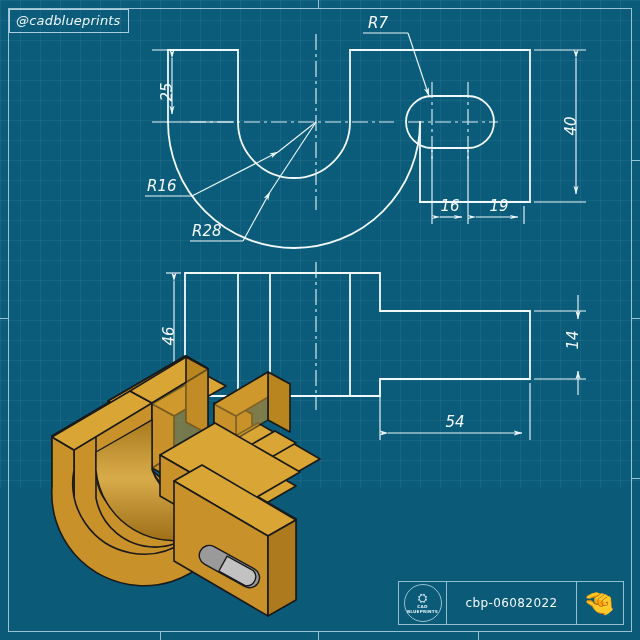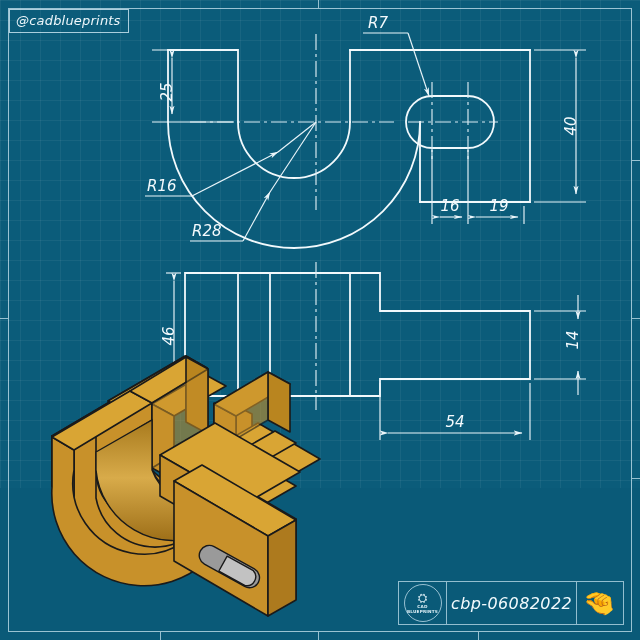--- a/index.html
+++ b/index.html
@@ -53,21 +53,21 @@
   #titleblock{
     position:absolute;left:398px;top:581px;
     width:226px;height:44px;
     border:1.2px solid rgba(205,232,244,0.70);
     box-sizing:border-box;
     display:flex;align-items:stretch;
   }
   .tb-cell{display:flex;align-items:center;justify-content:center;box-sizing:border-box;}
   .tb-logo{width:48px;border-right:1.2px solid rgba(205,232,244,0.70);}
   .tb-code{flex:1;border-right:1.2px solid rgba(205,232,244,0.70);
-    color:#f2fafd;font-style:italic;font-size:16px;letter-spacing:0.4px;}
+    color:#f2fafd;font-size:12px;letter-spacing:0.4px;}
   .tb-emoji{width:46px;font-size:26px;line-height:1;}
   .logo-circle{
     width:36px;height:36px;border-radius:50%;
     border:1.1px solid rgba(205,232,244,0.72);
     display:flex;flex-direction:column;align-items:center;justify-content:center;
     color:#dff0f7;
   }
   .logo-mark{font-size:12px;line-height:11px;}
   .logo-t1{font-size:4.2px;line-height:5px;letter-spacing:0.2px;font-weight:bold;}
   .logo-t2{font-size:4.2px;line-height:5px;letter-spacing:0.2px;font-weight:bold;}

